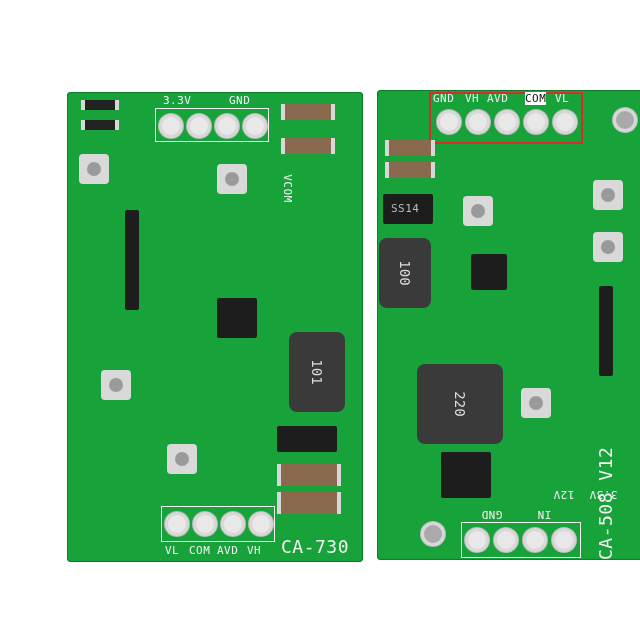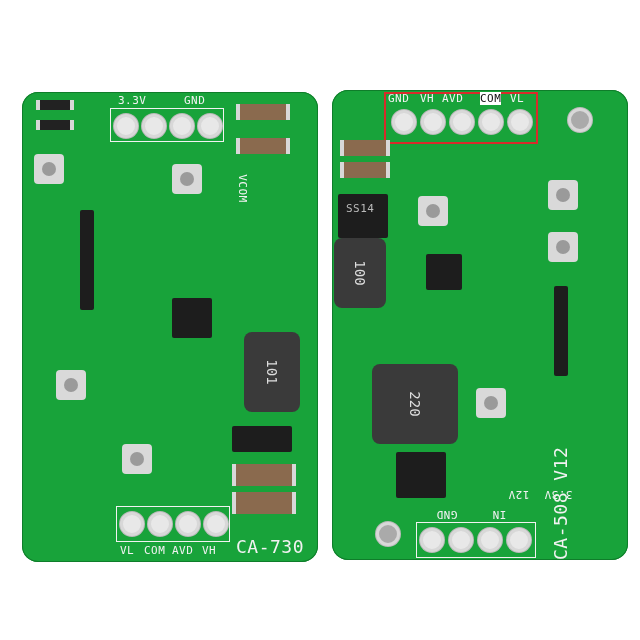--- a/index.html
+++ b/index.html
@@ -1,17 +1,17 @@
 <!DOCTYPE html>
 <html><head>
 <meta charset="utf-8">
 <style>
 html,body{margin:0;padding:0;background:#ffffff;}
 body{width:640px;height:640px;position:relative;overflow:hidden;font-family:"DejaVu Sans Mono",monospace;}
-.board{position:absolute;background:#18a33a;border-radius:16px;box-shadow:0 0 0 1px #0f7d2a inset;}
+.board{position:absolute;background:#18a33a;border-radius:4px;box-shadow:0 0 0 1px #0f7d2a inset;margin-left:45px;}
 .silk{position:absolute;color:#f2f2f2;font-size:11px;letter-spacing:0.5px;white-space:nowrap;}
 .pad{position:absolute;width:18px;height:18px;border-radius:50%;background:#e8e8e8;border:3px solid #d8d8d8;box-shadow:0 0 0 1px #bbb;}
 .padfr{position:absolute;border:1.5px solid #f2f2f2;}
 .chip{position:absolute;background:#1d1d1d;border-radius:2px;}
 .cap{position:absolute;background:#8a6a4e;border-left:4px solid #d8d8d8;border-right:4px solid #d8d8d8;}
 .res{position:absolute;background:#222;border-left:4px solid #d8d8d8;border-right:4px solid #d8d8d8;}
 .pot{position:absolute;width:30px;height:30px;background:#d9d9d9;border-radius:4px;}
 .pot::after{content:"";position:absolute;left:8px;top:8px;width:14px;height:14px;border-radius:50%;background:#9a9a9a;}
 .ind{position:absolute;background:#3a3a3a;border-radius:8px;}
 .ind span{position:absolute;left:50%;top:50%;transform:translate(-50%,-50%) rotate(90deg);color:#ddd;font-size:14px;}
@@ -71,21 +71,21 @@
   <div class="silk" style="left:178px;top:2px;">VL</div>
   <div class="pad" style="left:60px;top:20px;"></div>
   <div class="pad" style="left:89px;top:20px;"></div>
   <div class="pad" style="left:118px;top:20px;"></div>
   <div class="pad" style="left:147px;top:20px;"></div>
   <div class="pad" style="left:176px;top:20px;"></div>
   <div class="pad" style="left:236px;top:18px;background:#aaa;"></div>
 
   <div class="cap" style="left:8px;top:50px;width:42px;height:16px;"></div>
   <div class="cap" style="left:8px;top:72px;width:42px;height:16px;"></div>
-  <div class="chip" style="left:6px;top:104px;width:50px;height:44px;">
+  <div class="chip" style="left:6px;top:104px;width:50px;height:30px;">
       <span class="silk" style="left:8px;top:8px;color:#bbb;">SS14</span>
     </div>
   <div class="ind" style="left:2px;top:148px;width:52px;height:70px;">
       <span>100</span>
     </div>
   <div class="chip" style="left:94px;top:164px;width:36px;height:36px;"></div>
   <div class="pot" style="left:86px;top:106px;"></div>
   <div class="pot" style="left:216px;top:90px;"></div>
   <div class="pot" style="left:216px;top:142px;"></div>
   <div class="pot" style="left:144px;top:298px;"></div>

